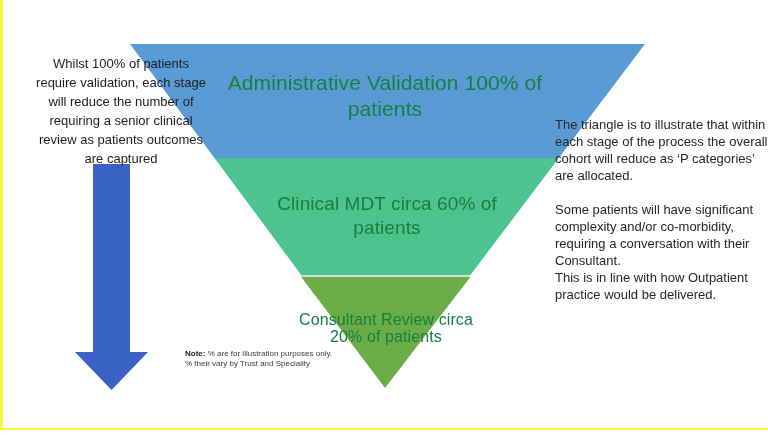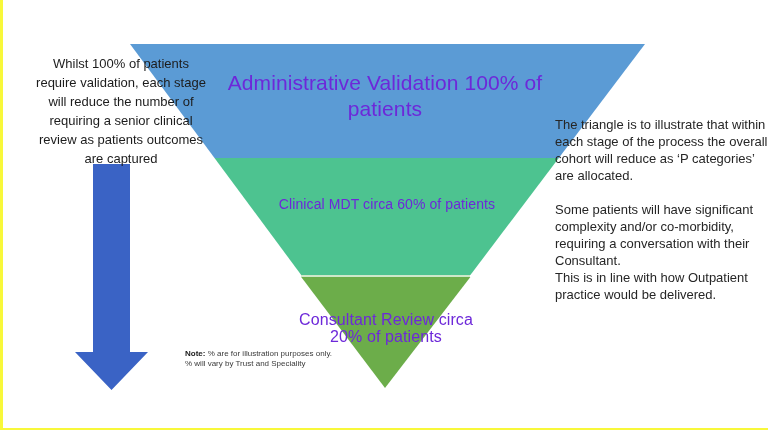--- a/index.html
+++ b/index.html
@@ -10,25 +10,25 @@
     overflow:hidden;
     font-family:"Liberation Sans", sans-serif;
     color:#1f1f1f;
   }
   .abs{position:absolute;}
   #border-left{left:0;top:0;width:3px;height:430px;}
   #border-bottom{left:0;top:428px;width:768px;height:2px;}
   #funnel-svg{left:0;top:0;width:768px;height:435px;}
   .stage-label{
     text-align:center;
-    color:#6d28d9;
+    color:#15803d;
     letter-spacing:0.1px;
   }
   #stage1-label{left:218px;top:70px;width:334px;font-size:21px;line-height:26px;}
-  #stage2-label{left:257px;top:192px;width:260px;font-size:14px;line-height:24px;}
+  #stage2-label{left:257px;top:192px;width:260px;font-size:19px;line-height:24px;}
   #stage3-label{left:298px;top:311px;width:176px;font-size:16px;line-height:17px;}
   #left-annotation{
     left:32px;top:54px;width:178px;
     font-size:13px;line-height:19px;
     text-align:center;color:#1c1c1c;font-weight:500;
   }
   #right-annotation{
     left:555px;top:116px;width:215px;
     font-size:13px;line-height:17px;
     color:#262626;
@@ -64,16 +64,16 @@
   <div id="stage2-label" class="abs stage-label">Clinical MDT circa 60% of patients</div>
   <div id="stage3-label" class="abs stage-label">Consultant Review circa 20% of patients</div>
 
   <div id="right-annotation" class="abs">
     <p class="para">The triangle is to illustrate that within each stage of the process the overall cohort will reduce as ‘P categories’ are allocated.</p>
     <p class="para">Some patients will have significant complexity and/or co-morbidity, requiring a conversation with their Consultant.
 This is in line with how Outpatient practice would be delivered.</p>
   </div>
 
   <div id="footnote" class="abs"><b>Note:</b><span> % are for illustration purposes only.</span><br>
-    <span>% will vary by Trust and Speciality</span>
+    <span>% their vary by Trust and Speciality</span>
   </div>
 
 </div>
 
 </body></html>

